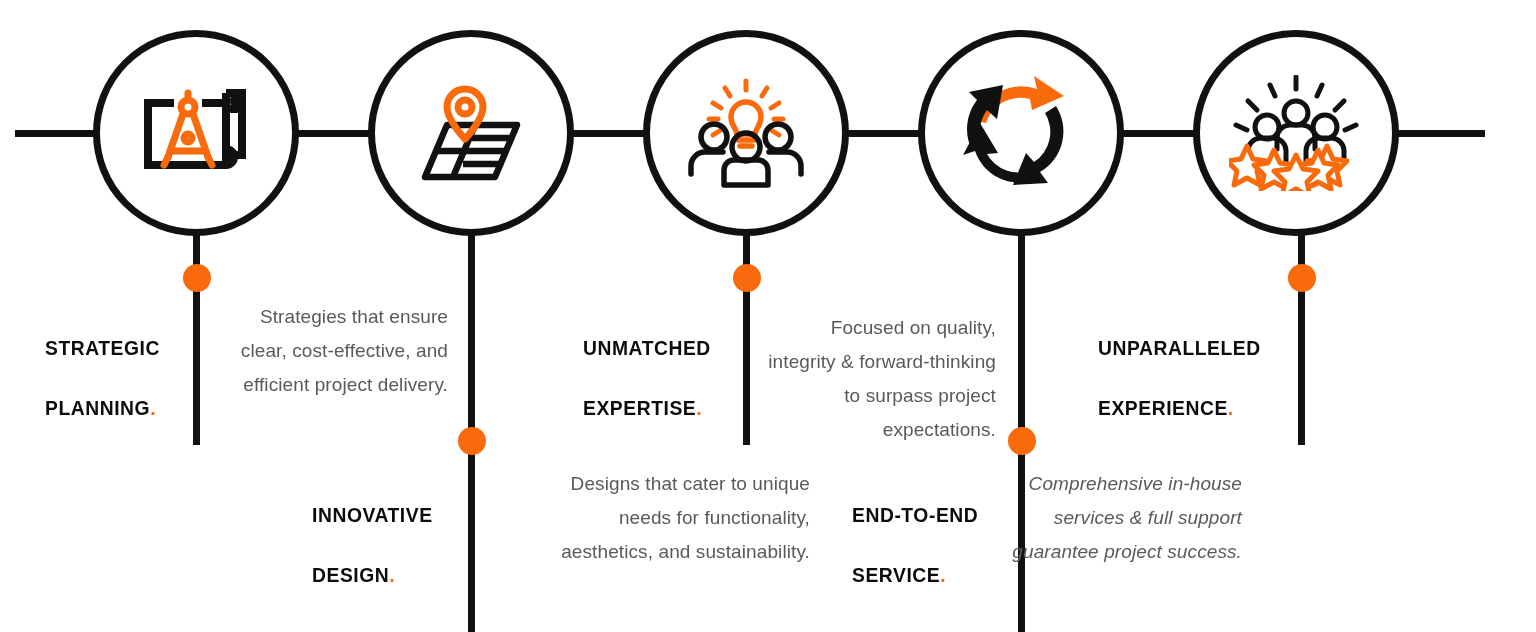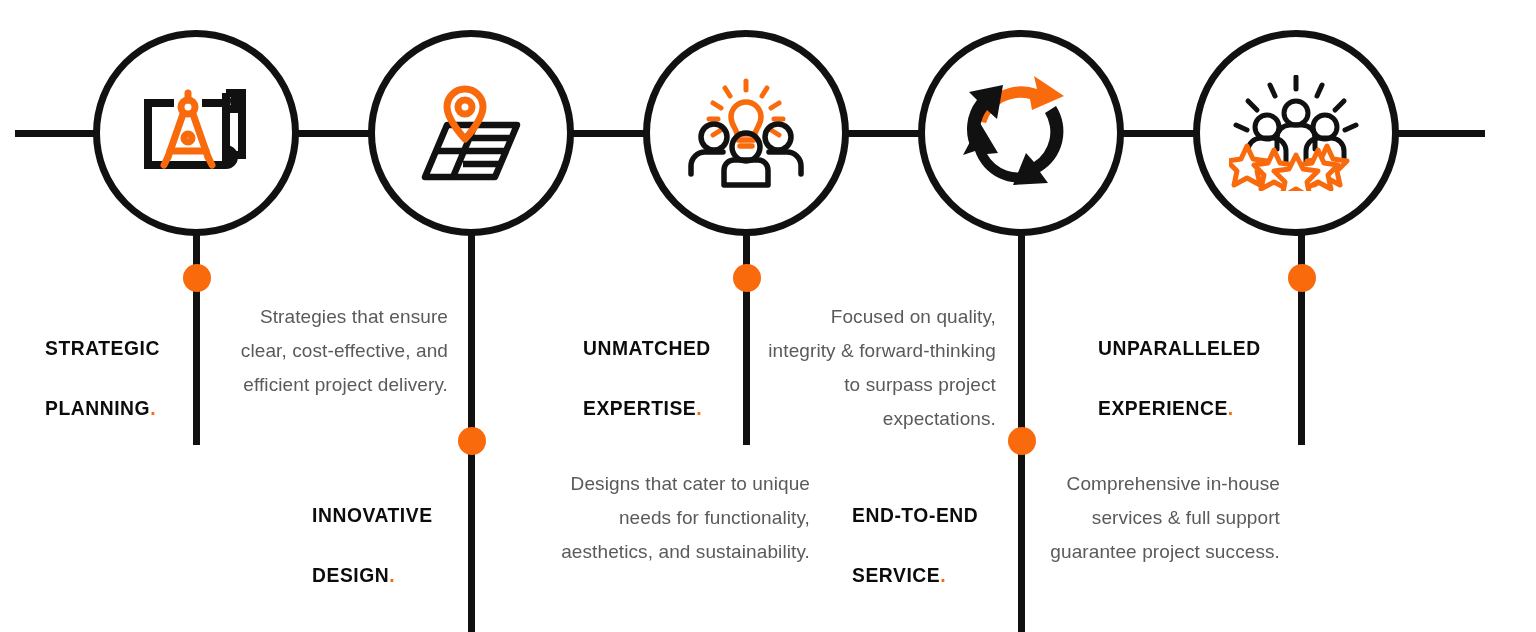--- a/index.html
+++ b/index.html
@@ -148,21 +148,21 @@
         </g>
       </svg>
     </div>
   </div>
   <div class="stem" style="left:743px;top:230px;height:215px;"></div>
   <div class="dot" style="left:733px;top:264px;"></div>
   <div class="title" style="left:583px;top:303px;width:180px;">
     <span>UNMATCHED</span><br>
     <span>EXPERTISE</span><span class="dotmark">.</span>
   </div>
-  <div class="desc" style="left:768px;top:300px;width:228px;">Focused on quality, integrity &amp; forward-thinking to surpass project expectations.</div>
+  <div class="desc" style="left:768px;top:311px;width:228px;">Focused on quality, integrity &amp; forward-thinking to surpass project expectations.</div>
 
   <div class="node" style="left:918px;">
     <div class="ring"></div>
     <div class="icon-wrap">
       <svg width="122" height="122" viewBox="0 0 122 122">
 
         <g fill="#F96A0D">
           <path d="M16 49 A47 47 0 0 1 77 17 L74 4 L104 24 L72 38 L70 27 A36 36 0 0 0 26 51 Z"></path>
         </g>
 
@@ -179,21 +179,21 @@
         </g>
       </svg>
     </div>
   </div>
   <div class="stem" style="left:1018px;top:230px;height:402px;"></div>
   <div class="dot" style="left:1008px;top:427px;"></div>
   <div class="title" style="left:852px;top:470px;width:180px;">
     <span>END-TO-END</span><br>
     <span>SERVICE</span><span class="dotmark">.</span>
   </div>
-  <div class="desc" style="left:1042px;top:467px;width:238px;">Comprehensive in-house services &amp; full support guarantee project success.</div>
+  <div class="desc" style="left:1004px;top:467px;width:238px;font-style:italic;">Comprehensive in-house services &amp; full support guarantee project success.</div>
 
   <div class="node" style="left:1193px;">
     <div class="ring"></div>
     <div class="icon-wrap">
       <svg width="134" height="116" viewBox="0 0 134 116">
         <g fill="none" stroke="#111111" stroke-width="5" stroke-linecap="round">
           <path d="M67 2 v12"></path>
           <path d="M41 10 l5 11"></path>
           <path d="M93 10 l-5 11"></path>
           <path d="M19 26 l9 9"></path>

